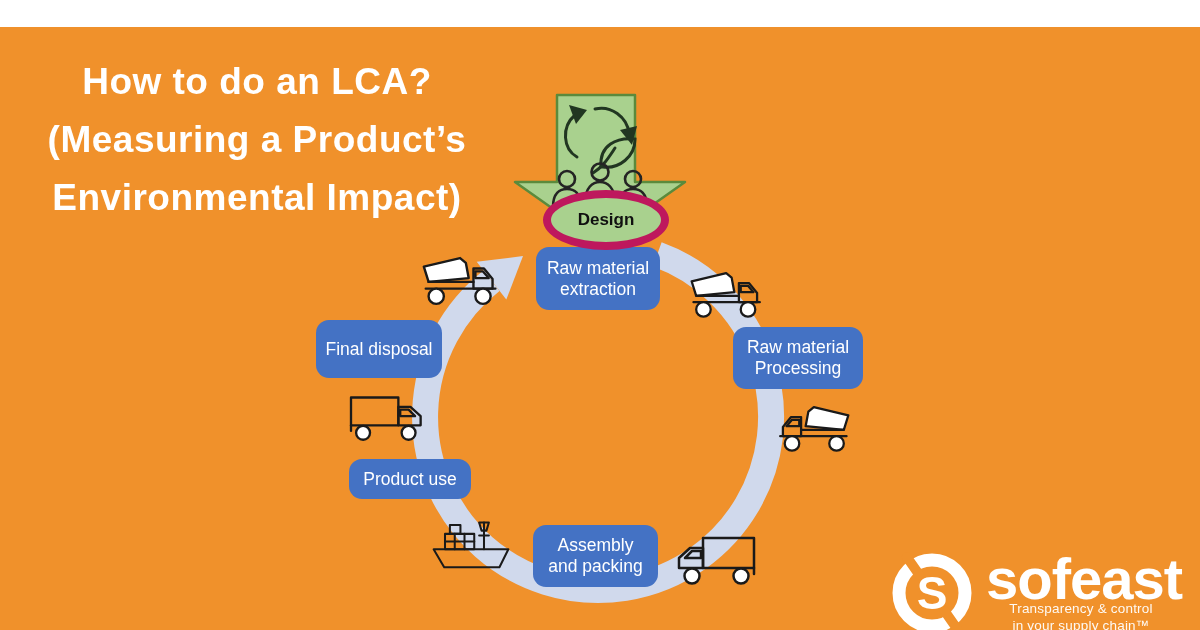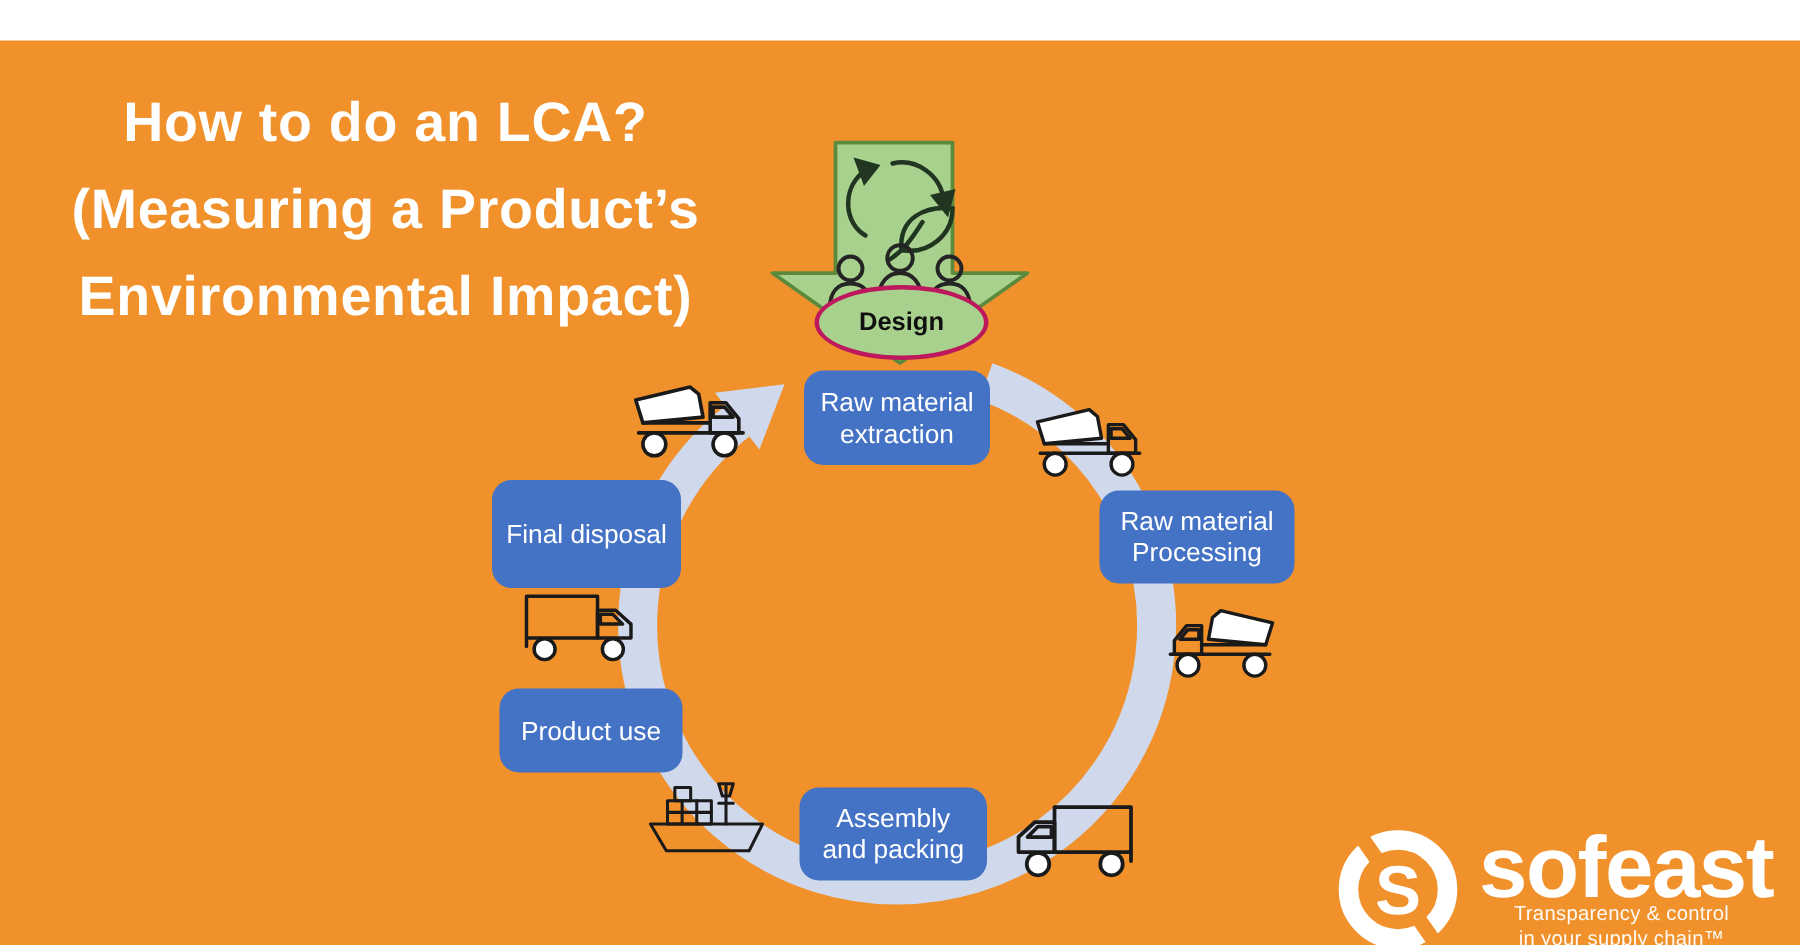--- a/index.html
+++ b/index.html
@@ -47,21 +47,21 @@
   .flip{transform:scaleX(-1);}
 
   
   .design-arrow-svg{left:505px;top:66px;width:185px;height:152px;z-index:5;}
   .arrow-shape{fill:var(--design-arrow-fill,#A9D18E);stroke:var(--design-arrow-border,#5B8A3C);stroke-width:2.5;stroke-linejoin:round;}
   .eco{stroke:#213621;stroke-width:3;fill:none;stroke-linecap:round;}
   .eco-head{fill:#213621;stroke:none;}
   .person{stroke:#242424;stroke-width:2.6;fill:none;}
   .design-ellipse{
     left:543px;top:163px;width:110px;height:44px;border-radius:50%;
-    background:var(--design-arrow-fill,#A9D18E);border:3px solid #be185d;
+    background:var(--design-arrow-fill,#A9D18E);border:8px solid #be185d;
     display:flex;align-items:center;justify-content:center;
     font-size:17px;font-weight:700;color:#101010;z-index:6;
   }
 
   
   .logo-icon{left:890px;top:524px;width:84px;height:84px;z-index:3;}
   .logo-icon .ring{stroke:var(--logo-text,#fff);stroke-width:13;fill:none;}
   .logo-icon .cut{stroke:var(--background,#F0912B);stroke-width:10;stroke-linecap:round;}
   .logo-icon .sglyph{fill:var(--logo-text,#fff);font-weight:700;font-size:46px;font-family:"Liberation Sans",sans-serif;}
   .logo-brand{
@@ -141,22 +141,22 @@
     <circle class="fl" cx="15" cy="45" r="7.5"></circle>
     <circle class="fl" cx="64" cy="45" r="7.5"></circle>
   </svg>
 
   <div class="abs stage-box" style="left:536px;top:220px;width:124px;height:63px">Raw material
 extraction</div>
   <div class="abs stage-box" style="left:733px;top:300px;width:130px;height:62px">Raw material
 Processing</div>
   <div class="abs stage-box" style="left:533px;top:498px;width:125px;height:62px">Assembly
 and packing</div>
-  <div class="abs stage-box" style="left:333px;top:432px;width:122px;height:56px">Product use</div>
-  <div class="abs stage-box" style="left:328px;top:293px;width:126px;height:72px">Final disposal</div>
+  <div class="abs stage-box" style="left:349px;top:432px;width:122px;height:40px">Product use</div>
+  <div class="abs stage-box" style="left:316px;top:293px;width:126px;height:58px">Final disposal</div>
 
 
   <svg class="abs design-arrow-svg" viewBox="0 0 185 152">
     <polygon class="arrow-shape" points="52,2 130,2 130,89 180,89 95,149 10,89 52,89"></polygon>
     <g>
       <path class="eco" d="M72,64 C58,56 56,34 70,22"></path>
       <polygon class="eco-head" points="64,12 82,17 71,31"></polygon>
       <path class="eco" d="M90,16 C106,12 122,24 124,40"></path>
       <polygon class="eco-head" points="115,37 132,33 127,52"></polygon>
       <path class="eco" d="M96,74 C94,52 112,44 130,46 C130,64 114,76 98,74 Z"></path>

